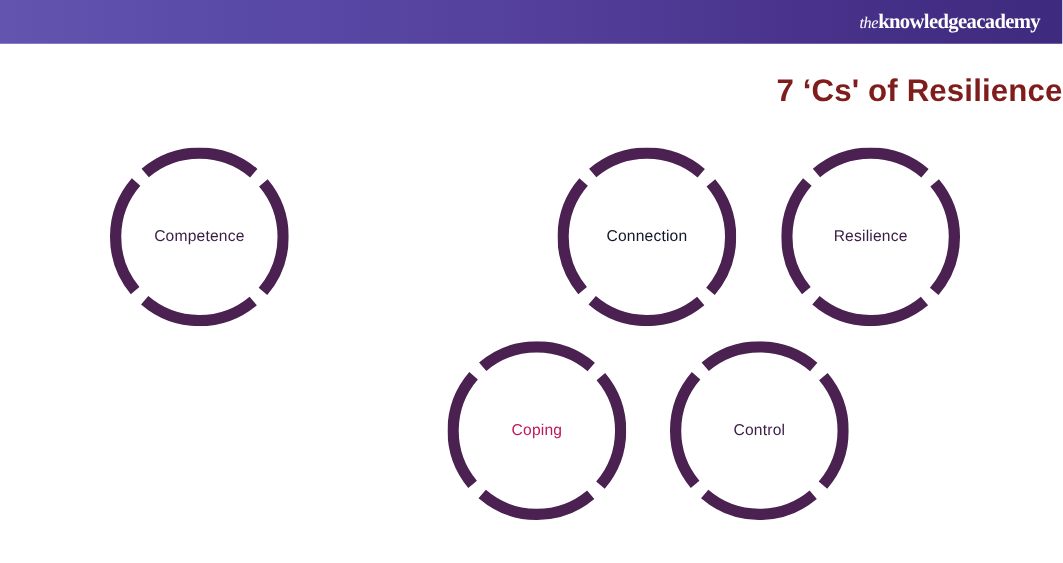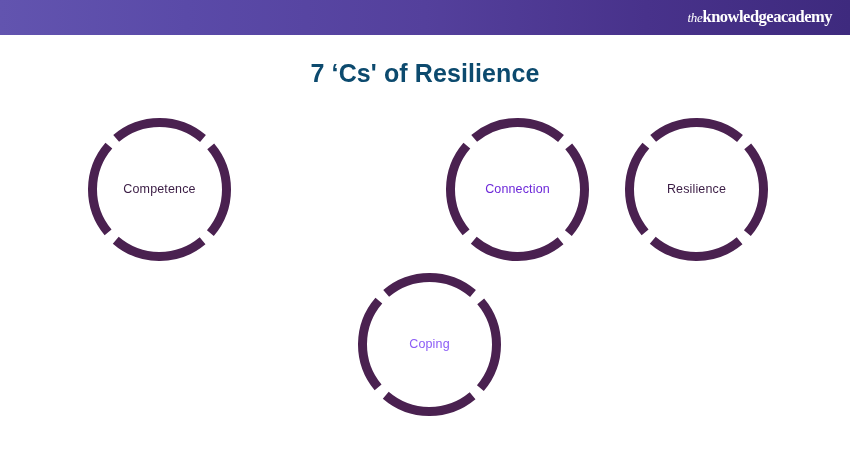--- a/index.html
+++ b/index.html
@@ -132,49 +132,55 @@
 <body>
 
 <div id="page">
 
   <div class="header-bar">
     <div class="brand-logo">
       <span class="brand-the">the</span><span class="brand-main">knowledgeacademy</span>
     </div>
   </div>
 
-  <div class="page-title" style="color: #0c4a6e;">7 ‘Cs' of Resilience</div>
+  <div class="page-title" style="color: #7f1d1d; text-align: right;">7 ‘Cs' of Resilience</div>
 
   <div class="diagram">
 
     <div class="ring-node r1 c1">
       <svg class="ring-svg" viewBox="0 0 143 143">
         <circle class="ring-circle" cx="71.5" cy="71.5" r="67" fill="none" stroke="#4A2150" stroke-width="9" stroke-dasharray="94.24335389525807 11" transform="rotate(-130.29661511459773 71.5 71.5)"></circle>
       </svg>
       <div class="ring-label" style="color: rgb(58, 28, 68);">Competence</div>
     </div>
 
 
     <div class="ring-node r1 c3">
       <svg class="ring-svg" viewBox="0 0 143 143">
         <circle class="ring-circle" cx="71.5" cy="71.5" r="67" fill="none" stroke="#4A2150" stroke-width="9" stroke-dasharray="94.24335389525807 11" transform="rotate(-130.29661511459773 71.5 71.5)"></circle>
       </svg>
-      <div class="ring-label" style="color: #6d28d9;">Connection</div>
+      <div class="ring-label" style="color: #0f172a;">Connection</div>
     </div>
 
     <div class="ring-node r1 c4">
       <svg class="ring-svg" viewBox="0 0 143 143">
         <circle class="ring-circle" cx="71.5" cy="71.5" r="67" fill="none" stroke="#4A2150" stroke-width="9" stroke-dasharray="94.24335389525807 11" transform="rotate(-130.29661511459773 71.5 71.5)"></circle>
       </svg>
       <div class="ring-label" style="color: rgb(58, 28, 68);">Resilience</div>
     </div>
 
 
     <div class="ring-node r2 c6">
       <svg class="ring-svg" viewBox="0 0 143 143">
         <circle class="ring-circle" cx="71.5" cy="71.5" r="67" fill="none" stroke="#4A2150" stroke-width="9" stroke-dasharray="94.24335389525807 11" transform="rotate(-130.29661511459773 71.5 71.5)"></circle>
       </svg>
-      <div class="ring-label" style="color: #8b5cf6;">Coping</div>
+      <div class="ring-label" style="color: #be185d;">Coping</div>
     </div>
 
+    <div class="ring-node r2 c7">
+      <svg class="ring-svg" viewBox="0 0 143 143">
+        <circle class="ring-circle" cx="71.5" cy="71.5" r="67" fill="none" stroke="#4A2150" stroke-width="9" stroke-dasharray="94.24335389525807 11" transform="rotate(-130.29661511459773 71.5 71.5)"></circle>
+      </svg>
+      <div class="ring-label" style="color: rgb(58, 28, 68);">Control</div>
+    </div>
 
   </div>
 </div>
 
 </body></html>

